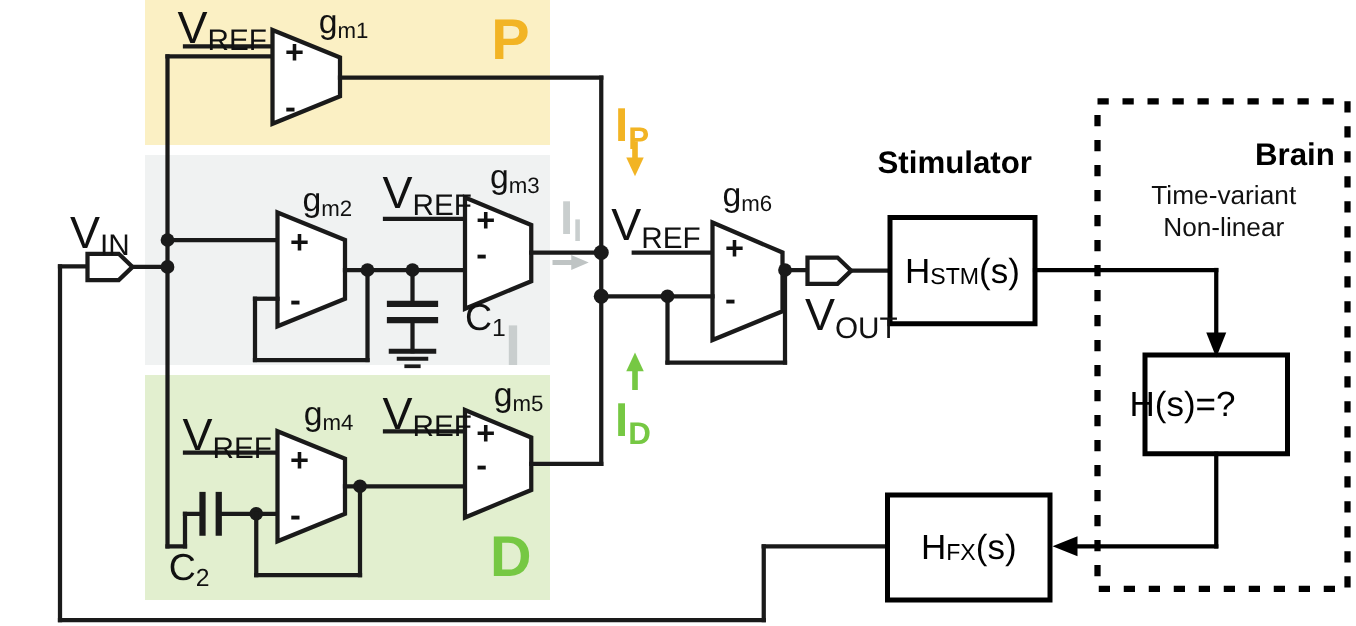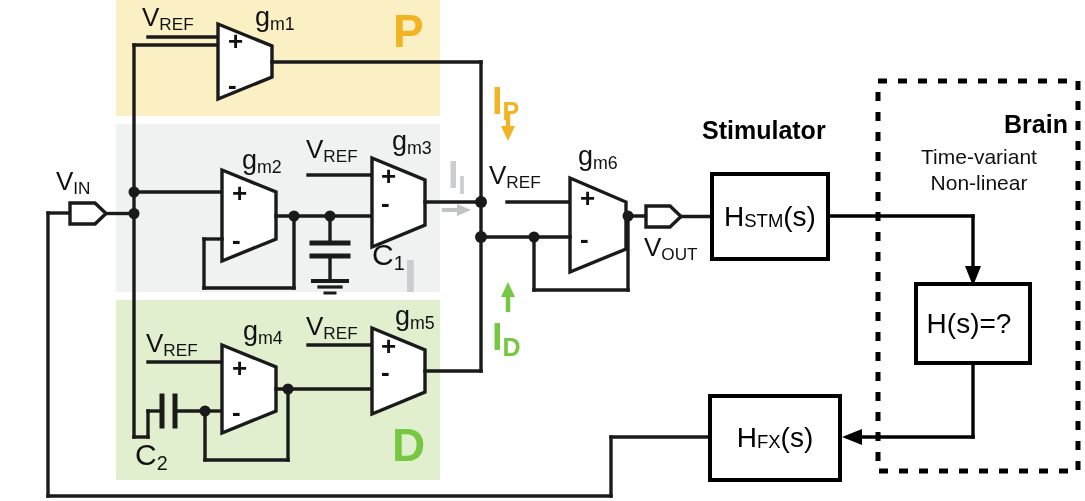--- a/index.html
+++ b/index.html
@@ -3,21 +3,21 @@
 <meta charset="utf-8">
 <style>
   html,body{margin:0;padding:0;background:#ffffff;}
   body{width:1085px;height:501px;overflow:hidden;
        font-family:"Liberation Sans","DejaVu Sans",sans-serif;}
   #stage{position:relative;width:1085px;height:501px;background:#fff;}
   #stage svg{position:absolute;left:0;top:0;}
   .lbl{position:absolute;white-space:nowrap;line-height:1;color:#111;}
   .sub{font-size:0.66em;vertical-align:baseline;position:relative;top:.24em;}
   .opn{font-size:26px;font-weight:700;color:#111;}
-  .vref{font-size:26px;}
+  .vref{font-size:36px;}
   .gm{font-size:27px;}
   .cap{font-size:30px;}
   .cur{font-size:38px;font-weight:700;}
   .band-letter{font-size:46px;font-weight:700;line-height:1;}
   .blockhead{font-size:25px;font-weight:700;color:#000;}
   .blocksub{font-size:21px;color:#111;text-align:center;}
   .blocktxt{position:absolute;display:flex;align-items:center;justify-content:center;
             font-size:28px;color:#000;}
 </style>
 </head>
@@ -233,20 +233,20 @@
   <div class="lbl blockhead" style="left:702px;top:118px;">Stimulator</div>
   <div class="lbl blockhead" style="left:965px;top:112px;margin-left:39px;">Brain</div>
   <div class="lbl blocksub" style="left:896px;top:146px;width:166px;">Time-variant</div>
   <div class="lbl blocksub" style="left:896px;top:172px;width:166px;">Non-linear</div>
 
   <div class="blocktxt" style="left:712px;top:174px;width:116px;height:85px;">
     <span>H</span>
       <span class="sub">STM</span>
       <span>(s)</span>
   </div>
-  <div class="blocktxt" style="left:912px;top:284px;width:114px;height:79px;text-align:center;">H(s)=?</div>
+  <div class="blocktxt" style="left:889px;top:284px;width:114px;height:79px;text-align:center;">H(s)=?</div>
   <div class="blocktxt" style="left:710px;top:396px;width:130px;height:84px;">
     <span>H</span>
       <span class="sub">FX</span>
       <span>(s)</span>
   </div>
 
 </div>
 
 </body></html>

